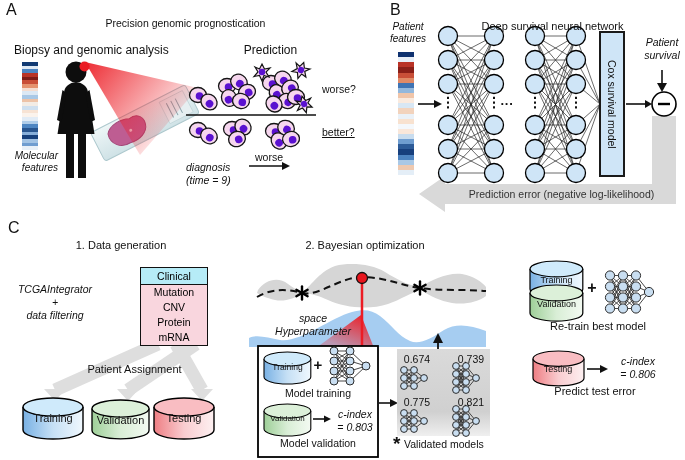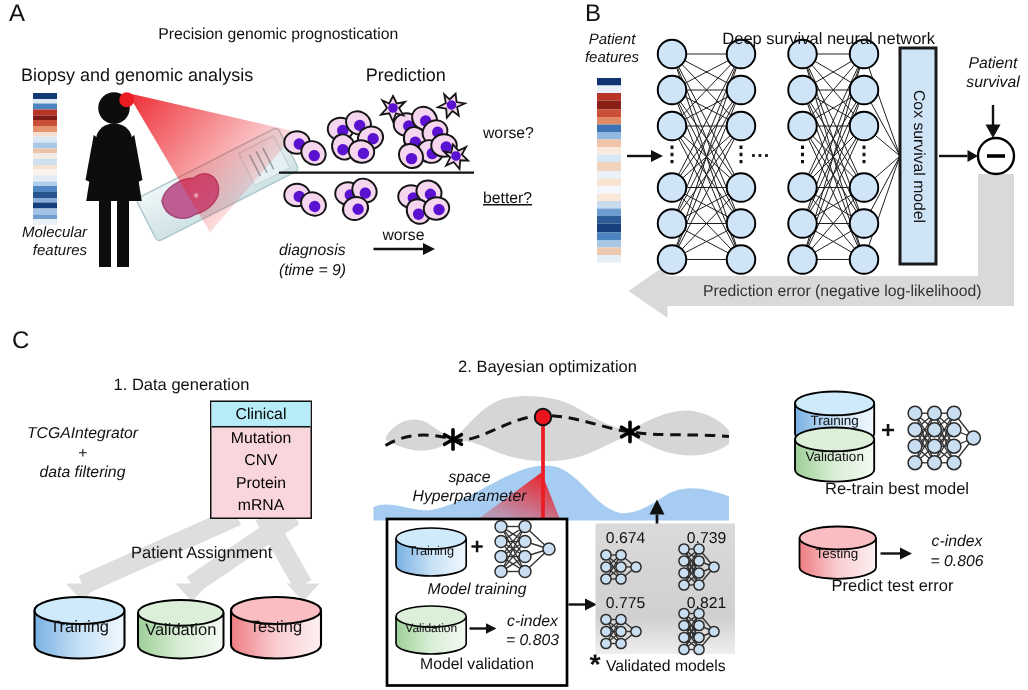--- a/index.html
+++ b/index.html
@@ -575,21 +575,21 @@
 <div class="t c bold" style="left:497px;top:96px;width:20px;font-size:13px;">···</div>
 <div class="t vtext" style="left:600px;top:33px;width:24px;height:142px;">Cox survival model</div>
 <div class="t c" style="left:634px;top:36px;width:56px;">
   <span>Patient</span>
   <span>survival</span>
 </div>
 <div class="t c bold" style="left:652px;top:95px;width:24px;font-size:15px;color:transparent;">−</div>
 <div class="t c" style="left:440px;top:188px;width:243px;color:#333;">Prediction error (negative log-likelihood)</div>
 
 <div class="t panel-label" style="left:8px;top:218px;">C</div>
-<div class="t c sec-title" style="left:40px;top:239px;width:162px;margin-top:12px;">1. Data generation</div>
+<div class="t c sec-title" style="left:40px;top:239px;width:162px;">1. Data generation</div>
 <div class="t c" style="left:4px;top:283px;width:102px;">
   <span>TCGAIntegrator</span>
   <span>+</span>
   <span>data filtering</span>
 </div>
 <div class="tbl">
   <div class="tbl-h">Clinical</div>
   <div class="tbl-r">Mutation</div>
   <div class="tbl-r">CNV</div>
   <div class="tbl-r">Protein</div>
@@ -600,21 +600,21 @@
 <div class="t c" style="left:92px;top:414px;width:57px;font-size:11px;">Validation</div>
 <div class="t c" style="left:156px;top:412px;width:56px;font-size:11px;">Testing</div>
 
 <div class="t c sec-title" style="left:272px;top:239px;width:186px;">2. Bayesian optimization</div>
 <div class="t c" style="left:262px;top:312px;width:102px;">
   <span>space</span>
   <span>Hyperparameter</span>
 </div>
 <div class="t c" style="left:264px;top:362px;width:47px;font-size:8.5px;">Training</div>
 <div class="t c bold" style="left:310px;top:356px;width:16px;font-size:15px;">+</div>
-<div class="t c" style="left:260px;top:387px;width:116px;font-style:italic;">Model training</div>
+<div class="t c" style="left:260px;top:387px;width:116px;">Model training</div>
 <div class="t c" style="left:264px;top:414px;width:47px;font-size:8px;">Validation</div>
 <div class="t c" style="left:331px;top:408px;width:48px;">
   <span>c-index</span>
   <span>= 0.803</span>
 </div>
 <div class="t c" style="left:260px;top:437px;width:116px;">Model validation</div>
 <div class="t c" style="left:397px;top:353px;width:40px;">0.674</div>
 <div class="t c" style="left:451px;top:353px;width:40px;">0.739</div>
 <div class="t c" style="left:397px;top:396px;width:40px;">0.775</div>
 <div class="t c" style="left:451px;top:396px;width:40px;">0.821</div>

